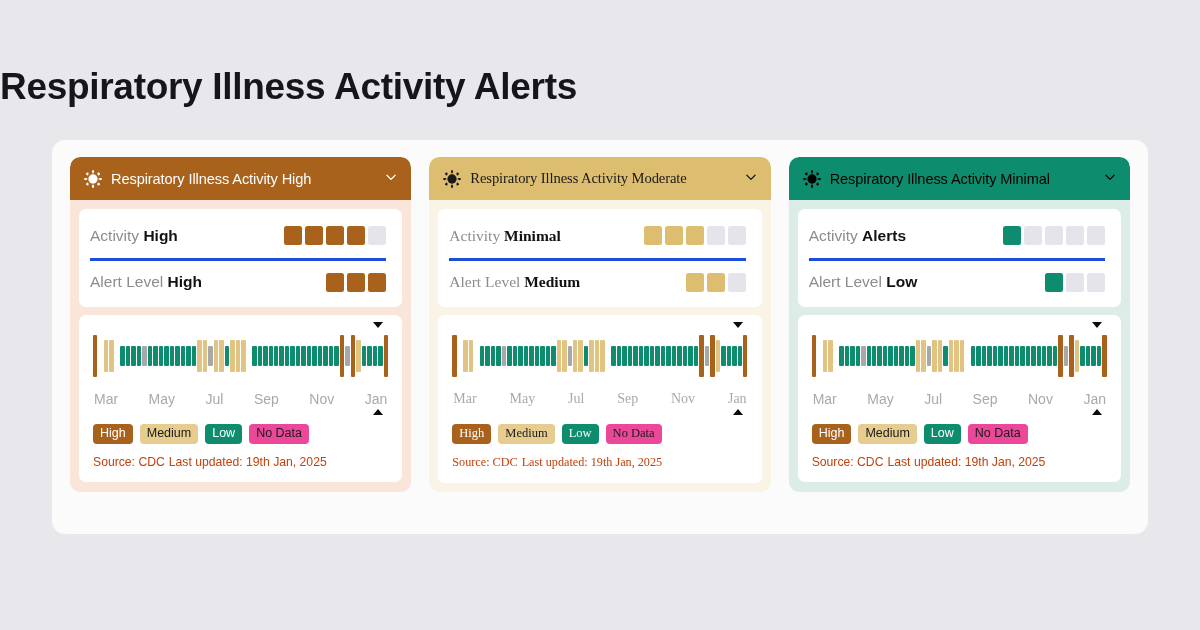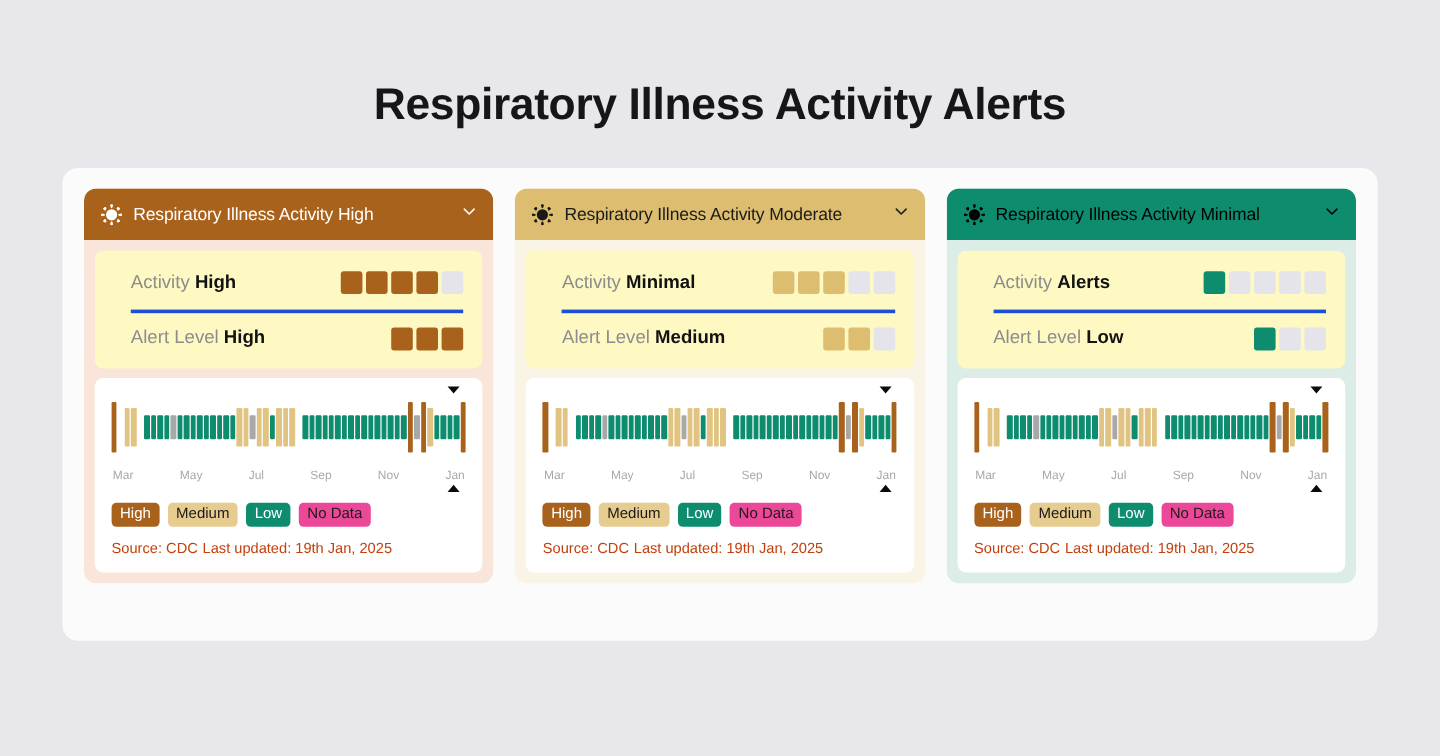--- a/index.html
+++ b/index.html
@@ -7,21 +7,20 @@
     width: 1200px; height: 630px;
     background: #E8E8EC;
     font-family: "Liberation Sans", sans-serif;
     overflow: hidden;
   }
   .page { width: 1200px; height: 630px; position: relative; }
 
   .page-title {
     position: absolute;
     top: 66px; left: 0; width: 1200px;
-    text-align: center;
     font-size: 37px;
     font-weight: bold;
     color: #16161A;
     letter-spacing: -0.3px;
   }
 
   .panel {
     position: absolute;
     left: 52px; top: 140px;
     width: 1096px; height: 394px;
@@ -37,21 +36,21 @@
 
   .card {
     width: 346px;
     border-radius: 10px;
     padding: 0 0 9px 0;
     overflow: hidden;
     display: flex;
     flex-direction: column;
   }
   .card.high     { background: #FAE5DA; }
-  .card.moderate { background: #FAF4E6; }
+  .card.moderate { background: #FAF4E6; font-family: Liberation Serif, serif; }
   .card.minimal  { background: #DCEDE8; }
 
   .card-header {
     display: flex;
     align-items: center;
     height: 43px;
     padding: 0 13px 0 14px;
     gap: 9px;
     border-radius: 10px 10px 0 0;
   }
@@ -64,23 +63,23 @@
     flex: 1 1 auto;
     font-size: 14.6px;
     white-space: nowrap;
     letter-spacing: -0.1px;
   }
   .chevron { width: 14px; height: 14px; flex: 0 0 14px; }
 
   .card-body { padding: 9px 9px 0 9px; }
 
   .metrics {
-    background: #fef9c3;
+    background: #ffffff;
     border-radius: 7px;
-    padding: 4px 16px 4px 30px;
+    padding: 4px 16px 4px 11px;
   }
   .metric-row {
     display: flex;
     align-items: center;
     justify-content: space-between;
     height: 45px;
   }
   .metric-row + .metric-row { border-top: 3px solid #1d4ed8; }
   .metric-label { font-size: 15.5px; color: #8C8C8C; white-space: nowrap; }
   .metric-label b { color: #121212; font-weight: bold; }
@@ -120,21 +119,21 @@
   .bar.b-low    { background: #0E8D6E; height: 20px; }
   .bar.b-none   { background: #A8A8A8; height: 20px; }
   .bar.b-gap    { background: transparent; height: 2px; }
 
   .axis {
     display: flex;
     justify-content: space-between;
     margin-top: 2px;
     padding: 0 1px;
   }
-  .axis span { font-size: 10px; color: #A9A9A9; }
+  .axis span { font-size: 14px; color: #A9A9A9; }
 
   .marker-row { position: relative; height: 11px; }
   .marker.up { top: 2px; border-bottom: 6px solid #0A0A0A; }
 
   .legend { display: flex; gap: 7px; margin-top: 6px; }
   .legend-item {
     font-size: 12.5px;
     border-radius: 4px;
     padding: 3px 7px 4px 7px;
     line-height: 1;

